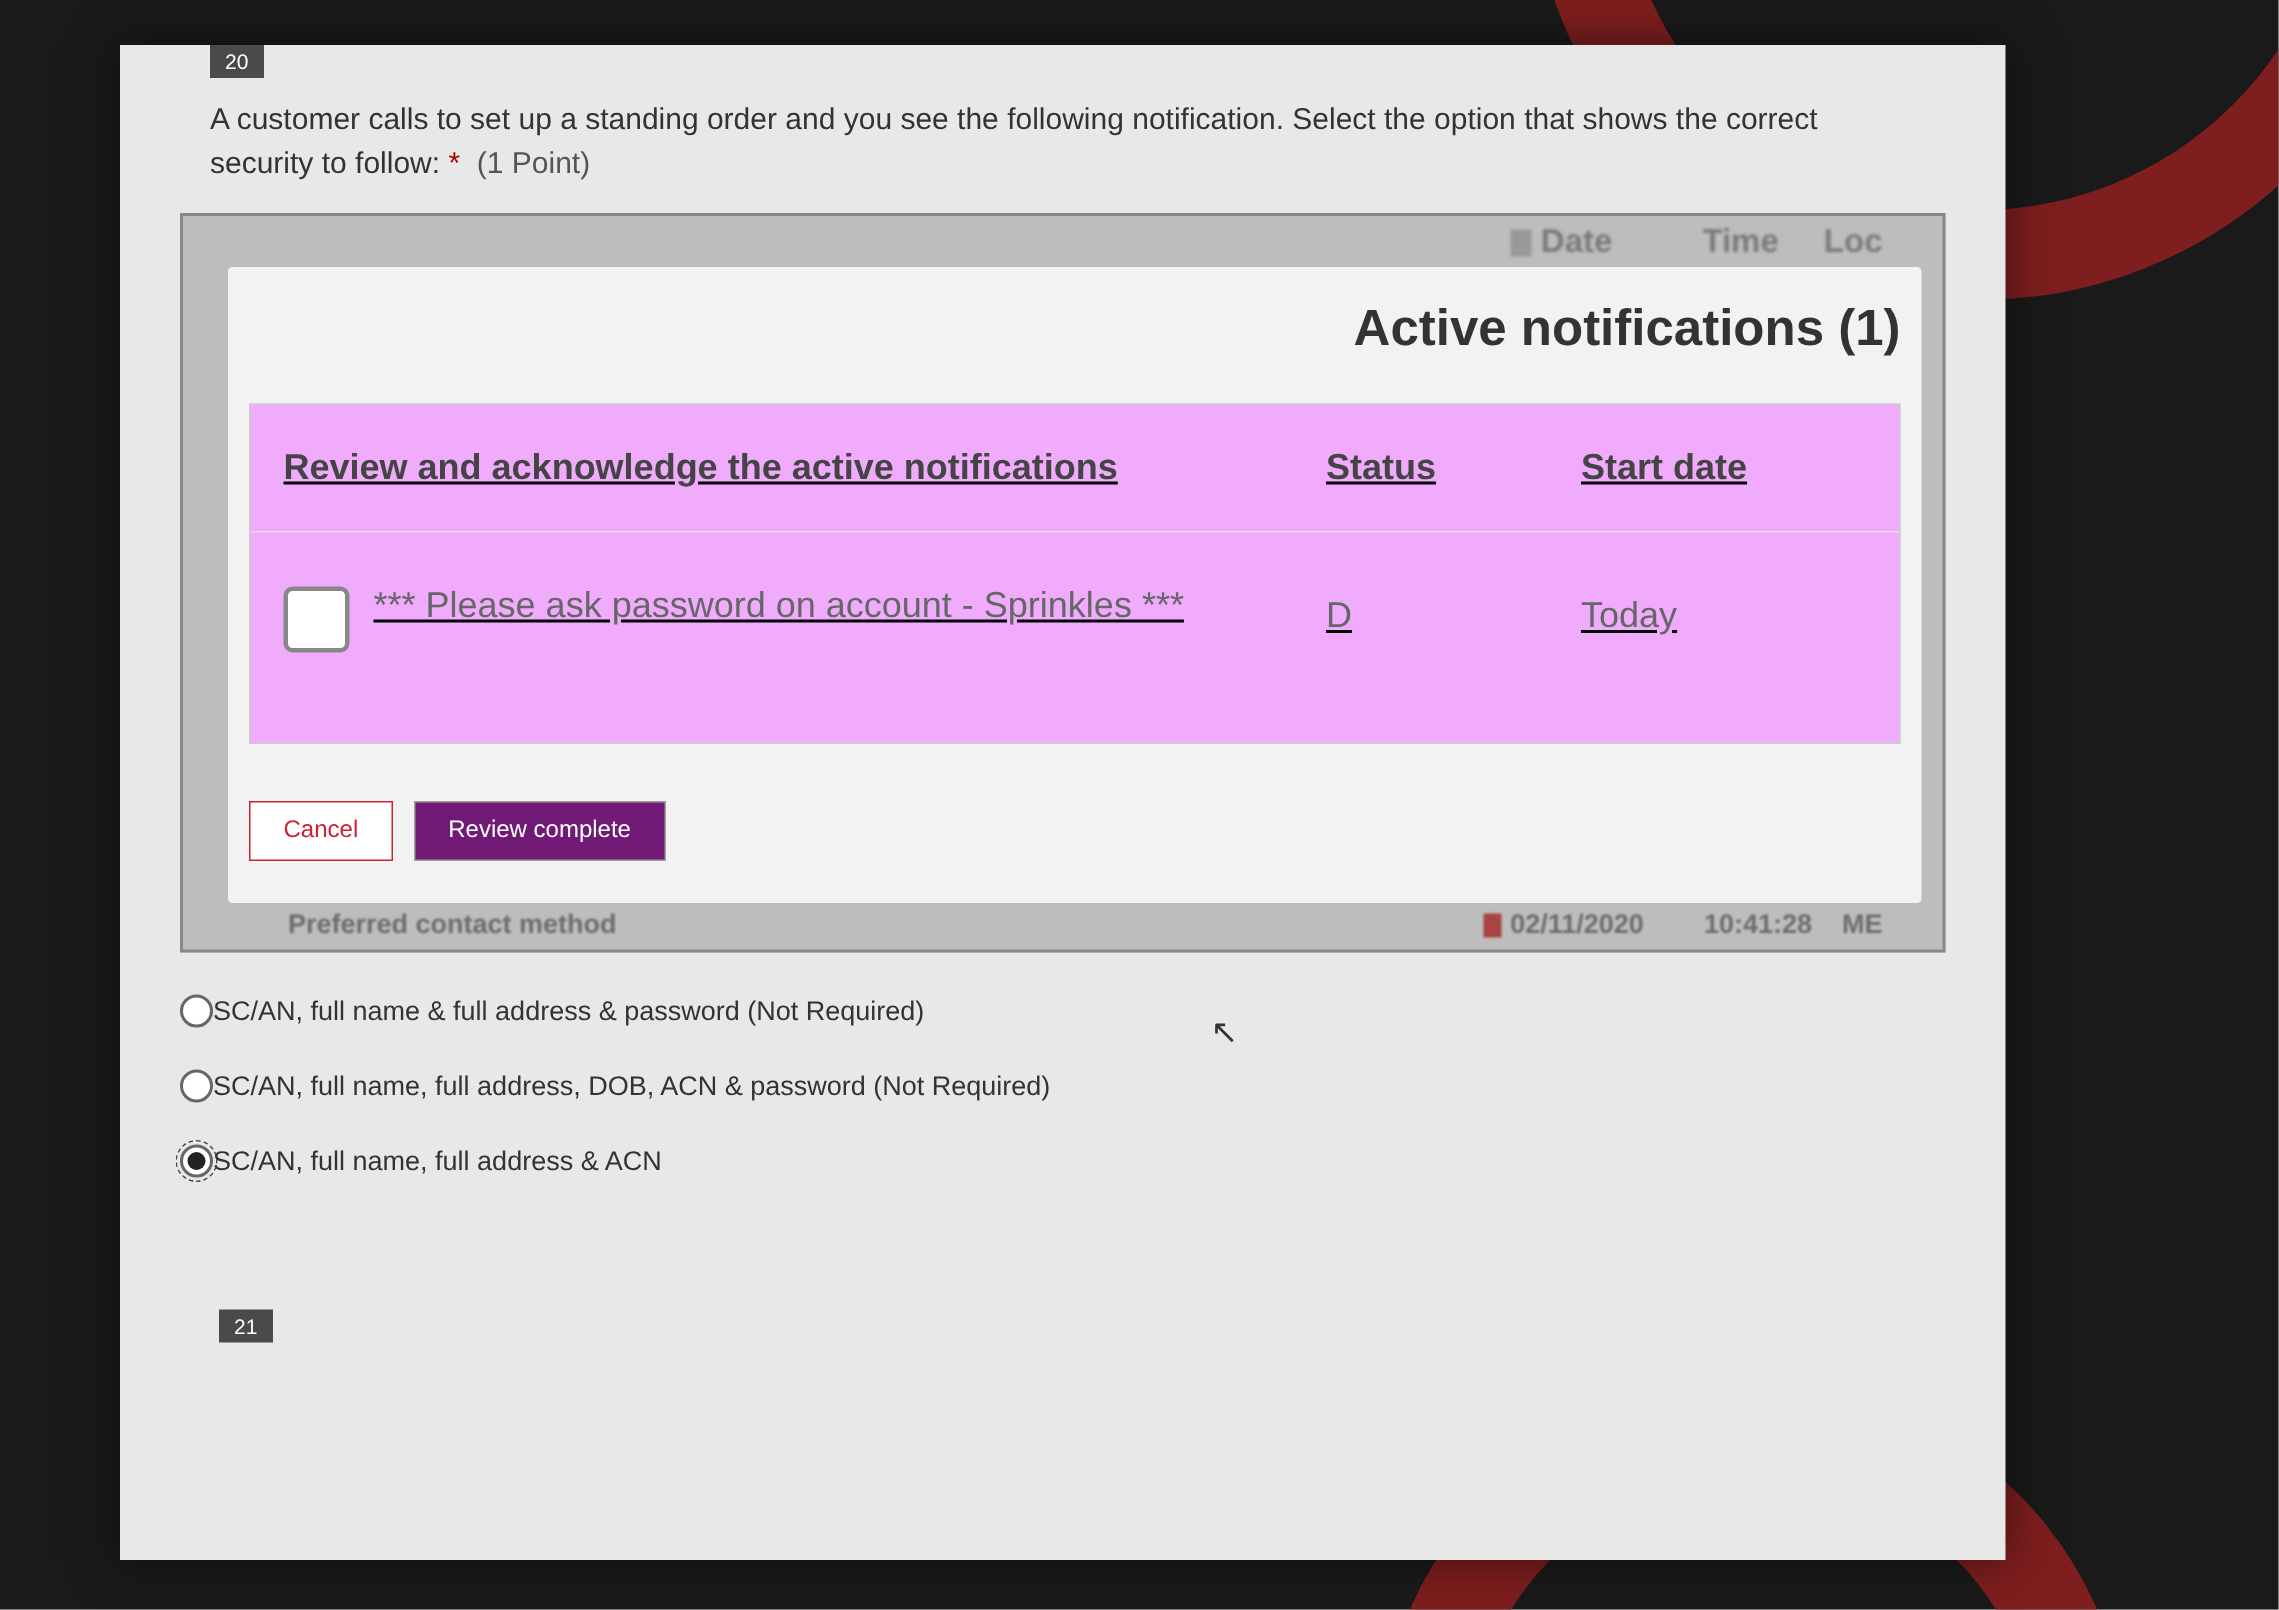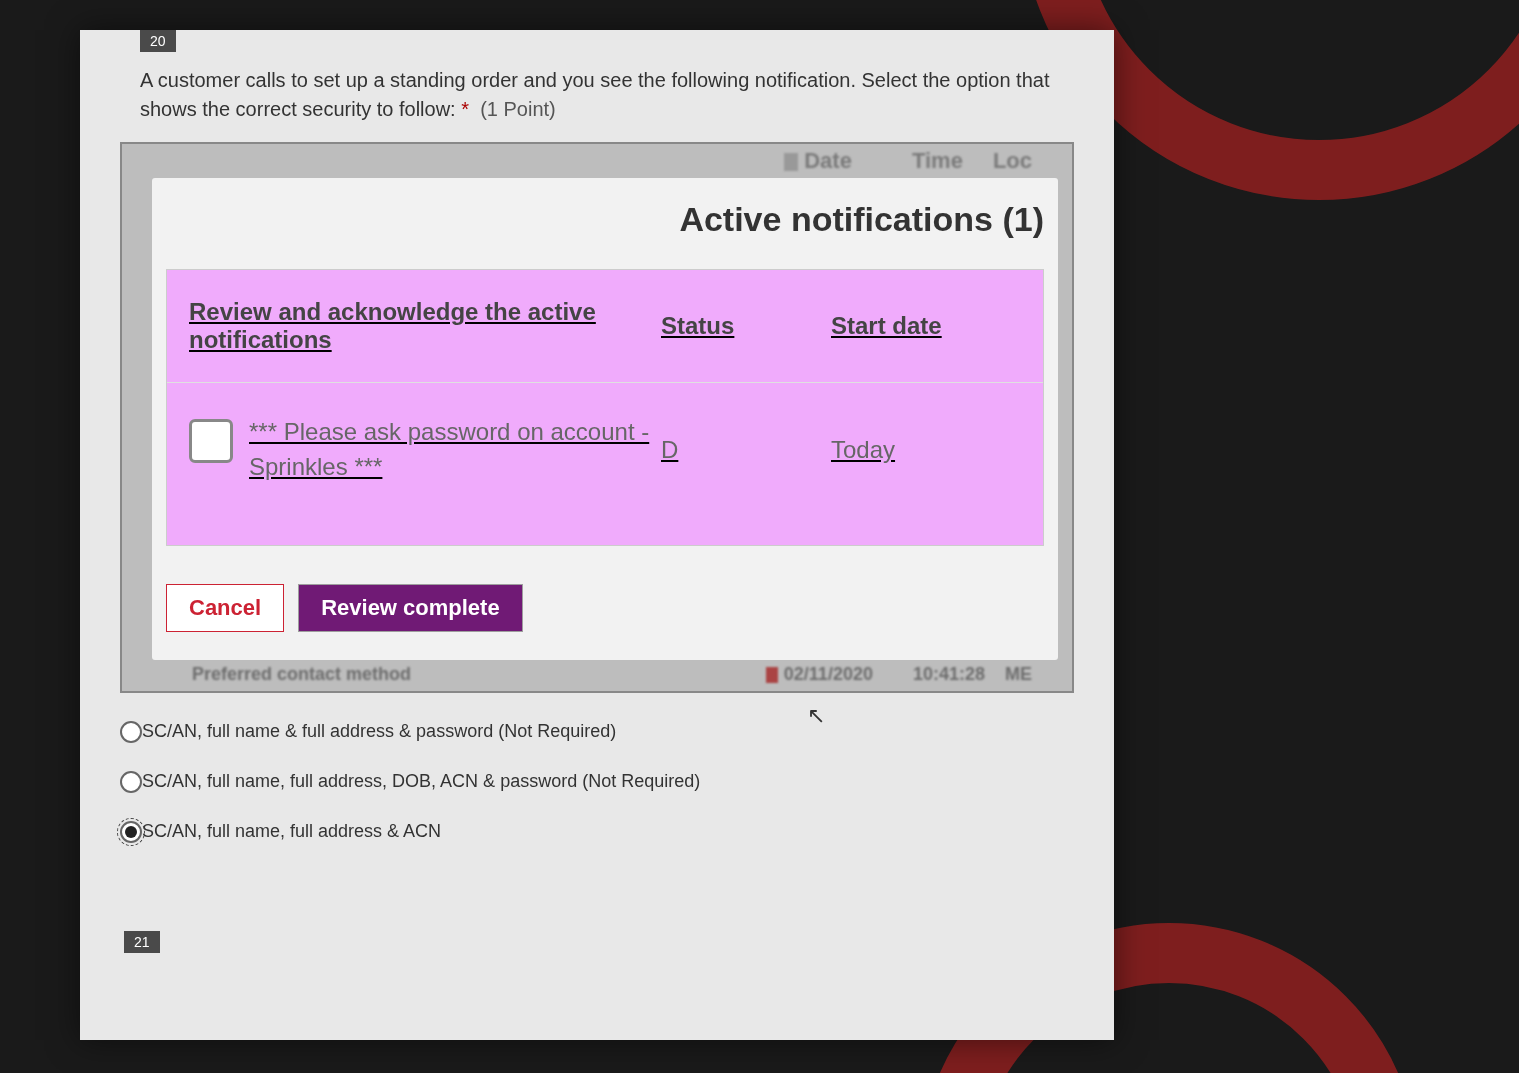--- a/index.html
+++ b/index.html
@@ -13,21 +13,21 @@
     }
     
     .bg-deco { position: absolute; border: 60px solid #8a1f1f; border-radius: 50%; opacity: 0.9; }
     .deco1 { width: 600px; height: 600px; top: -400px; right: -100px; }
     .deco2 { width: 500px; height: 500px; bottom: -350px; right: 100px; }
 
     .form-card {
       position: absolute;
       left: 80px;
       top: 30px;
-      width: 1034px;
+      width: 1257px;
       height: 1010px;
       background: #e8e8e8;
       padding: 0;
       box-shadow: 0 0 30px rgba(0,0,0,0.5);
     }
     .q-num {
       display: inline-block;
       background: #4a4a4a;
       color: #fff;
       font-size: 14px;
@@ -105,21 +105,21 @@
     }
     .msg-text { line-height: 1.45; }
     .cursor {
       position: absolute;
       left: 640px; top: 320px;
       font-size: 22px; color:#333;
       pointer-events:none;
     }
     .panel-actions { margin-top: 38px; display:flex; gap:14px; }
     .btn {
-      display:inline-block; padding: 10px 22px; font-size: 22px; font-weight: 700;
+      display:inline-block; padding: 10px 22px; font-size: 16px; font-weight: 400;
       border: 1px solid; cursor:pointer;
     }
     .btn-cancel { background:#fff; color:#c23; border-color:#c23; }
     .btn-review { background:#701a75; color:#fff; border-color:#9e9e9e; }
 
     .bg-footer {
       display:flex; padding: 4px 20px 6px 70px;
       color:#6d6d6d; font-weight:bold; font-size:18px;
       filter: blur(0.8px);
     }
@@ -133,21 +133,21 @@
     .radio {
       width:22px; height:22px; border:2px solid #666; border-radius:50%; position:relative; background:#fff;
     }
     .radio.selected::after{
       content:''; position:absolute; left:3px; top:3px; width:12px; height:12px; background:#222; border-radius:50%;
     }
     .radio.selected { outline: 1px dashed #444; outline-offset: 2px; }
 
     .q-num-next {
       display:inline-block; background:#4a4a4a; color:#fff; font-size:14px; padding:3px 10px;
-      margin-left:44px; margin-top:60px;
+      margin-left:66px; margin-top:60px;
     }
   </style>
 </head>
 <body>
 
 <div class="bg-deco deco1"></div>
 <div class="bg-deco deco2"></div>
 
 <div class="form-card">
   <div class="q-num">20</div>

